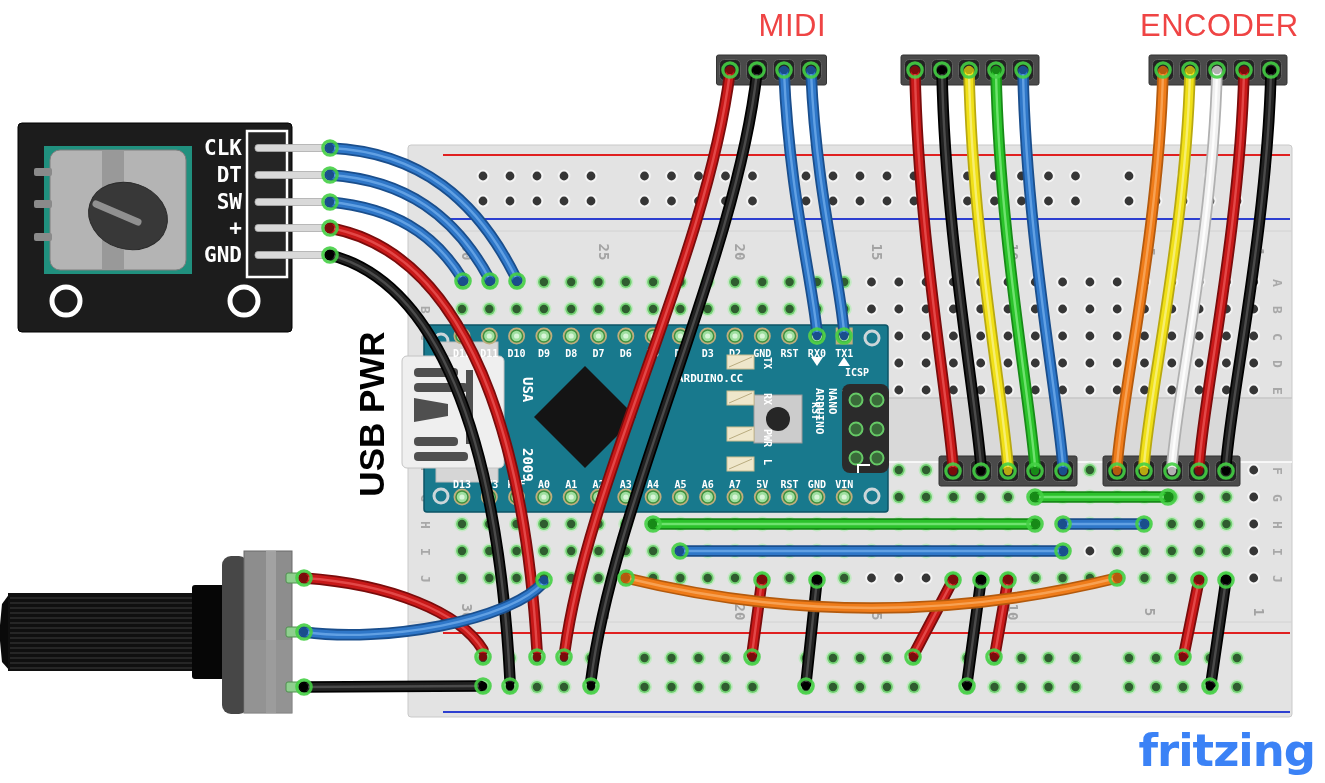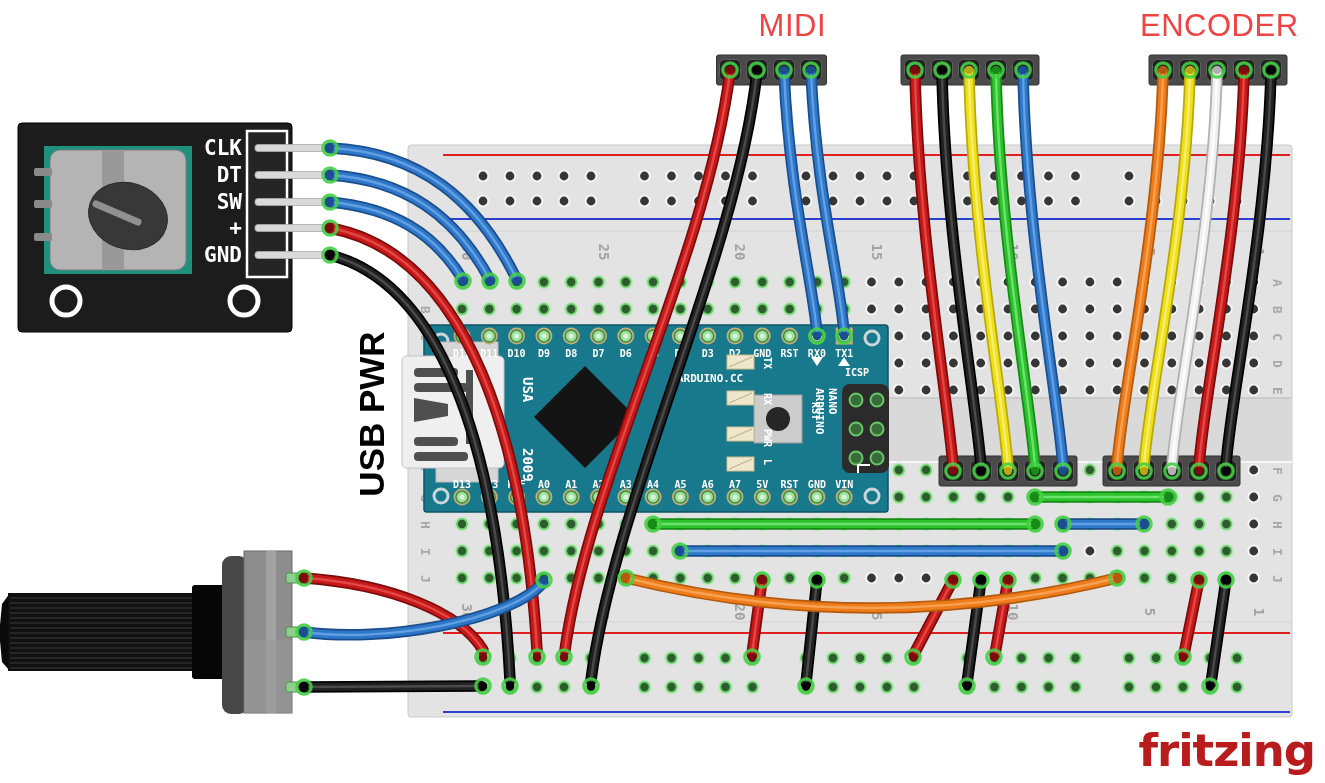--- a/index.html
+++ b/index.html
@@ -3,21 +3,21 @@
 <meta charset="utf-8">
 <style>
   html,body{margin:0;padding:0;background:#ffffff;}
   #stage{position:relative;width:1325px;height:783px;background:#ffffff;overflow:hidden;
          font-family:"Liberation Sans", sans-serif;}
   #scene{position:absolute;left:0;top:0;}
   .conn-label{position:absolute;color:#ef4444;font-size:31px;font-weight:400;
               text-align:right;white-space:nowrap;letter-spacing:0.5px;}
   #usb-pwr-label{position:absolute;left:372px;top:414px;color:#000;font-size:35px;font-weight:bold;
                  white-space:nowrap;transform:translate(-50%,-50%) rotate(-90deg);}
-  #fritzing-watermark{position:absolute;right:10px;top:724px;color:#b91c1c;font-size:45px;
+  #fritzing-watermark{position:absolute;right:10px;top:724px;color:#3b82f6;font-size:45px;
                  font-weight:600;letter-spacing:-1px;font-family:"DejaVu Sans", sans-serif;}
 </style>
 </head>
 <body>
 
 <div id="stage">
   <svg id="scene" width="1325" height="783" viewBox="0 0 1325 783">
       <g>
         <rect x="408" y="145" width="884" height="572" rx="3" fill="#e3e3e3" stroke="#c9c9c9"></rect>
         <rect x="408" y="398" width="884" height="64" fill="#d9d9d9"></rect>

